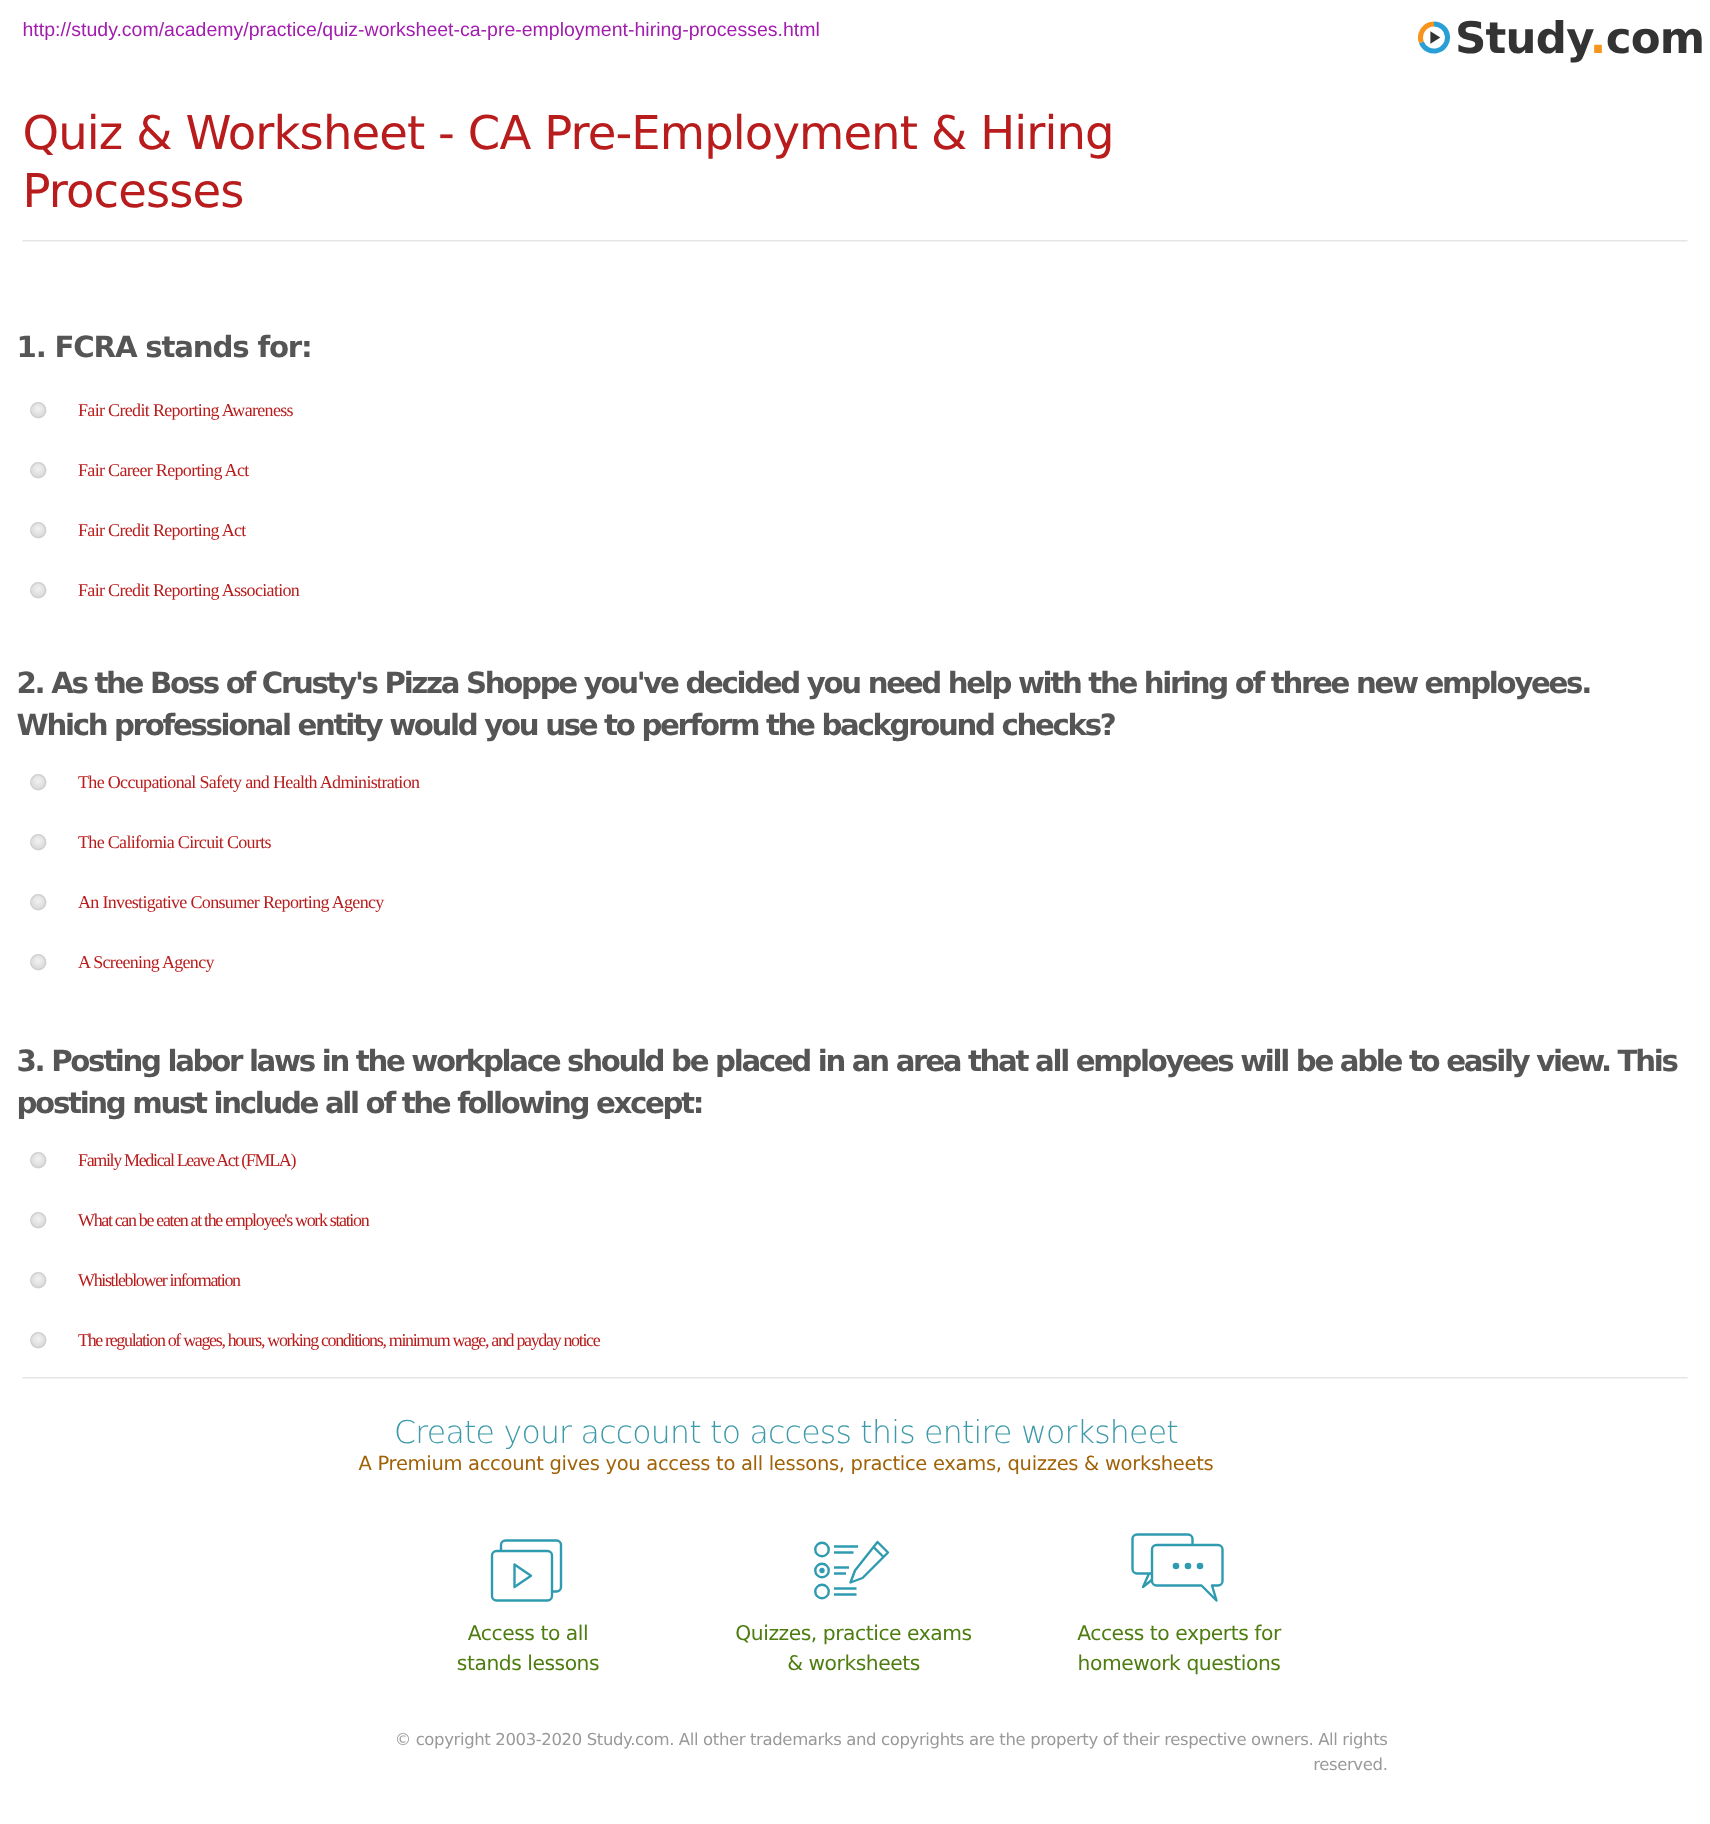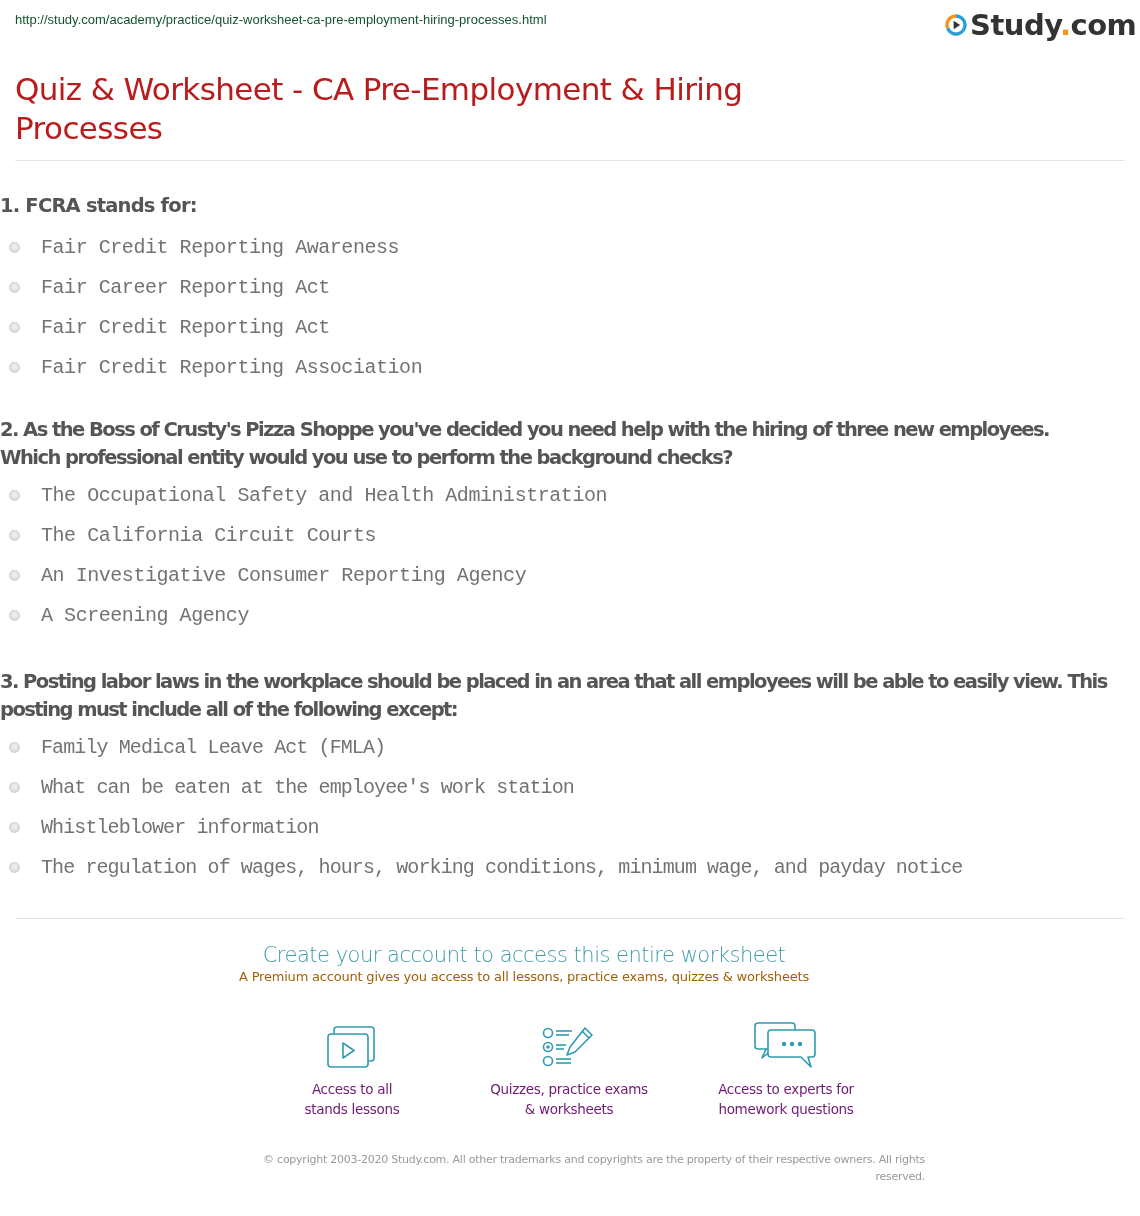--- a/index.html
+++ b/index.html
@@ -8,21 +8,21 @@
       font-family: "Liberation Sans", "DejaVu Sans", sans-serif;
       color: #555555;
       position: relative;
       overflow: hidden;
     }
     .topbar {
       position: absolute; left: 0; top: 0; width: 1140px; height: 50px;
     }
     .url {
       position: absolute; left: 15px; top: 12px;
-      font-size: 13px; color: #14532d;
+      font-size: 13px; color: #a21caf;
       letter-spacing: 0;
     }
     .logo {
       position: absolute; left: 945px; top: 9px;
       display: flex; align-items: center;
       height: 32px;
     }
     .logo-mark {
       width: 22px; height: 22px; position: relative; margin-right: 3px;
     }
@@ -36,41 +36,41 @@
     .title {
       position: absolute; left: 15px; top: 70px; width: 760px;
       font-size: 31px; line-height: 39px; color: #b91c1c;
       font-family: "DejaVu Sans", sans-serif; font-weight: normal;
       letter-spacing: -0.6px;
     }
     .rule {
       position: absolute; left: 15px; width: 1110px; height: 1px; background: #e5e5e5;
     }
     .question {
-      position: absolute; left: 0; width: 1110px;
+      position: absolute; left: 11px; width: 1110px; margin-top: 26px;
     }
     .q-text {
       font-size: 19.5px; line-height: 28px; font-weight: bold; color: #555;
       font-family: "DejaVu Sans", sans-serif;
       letter-spacing: -0.8px;
     }
     .q-text.condensed { letter-spacing: -1.55px; }
     .options { list-style: none; }
     .option {
       display: flex; align-items: center; height: 40px;
     }
     .radio {
       width: 11px; height: 11px; border-radius: 50%;
       background: radial-gradient(circle at 50% 40%, #f2f2f2 0%, #dcdcdc 70%, #cfcfcf 100%);
       border: 1px solid #cfcfcf;
       margin-left: 9px; margin-right: 21px; flex-shrink: 0;
     }
     .opt-label {
-      font-size: 20px; color: #737373;
-      font-family: Liberation Mono, monospace;
+      font-size: 12px; color: #b91c1c;
+      font-family: Liberation Serif, serif;
       letter-spacing: -0.45px;
     }
     .opt-label.condensed { letter-spacing: -0.9px; }
 
     .cta {
       position: absolute; left: 0; top: 942px; width: 1048px; text-align: center;
     }
     .cta-title {
       font-size: 21px; color: #3e9aaa; font-family: "DejaVu Sans", sans-serif;
       font-weight: 300; letter-spacing: -0.5px; line-height: 26px;
@@ -80,21 +80,21 @@
       margin-top: 1px; letter-spacing: -0.2px;
     }
     .features {
       position: absolute; top: 1025px; left: 0; width: 1140px;
     }
     .feature {
       position: absolute; width: 220px; text-align: center;
     }
     .feature svg { display: block; margin: 0 auto; }
     .feature-label {
-      font-size: 13.5px; color: #701a75; line-height: 20px; margin-top: 10px;
+      font-size: 13.5px; color: #4d7c0f; line-height: 20px; margin-top: 10px;
       font-family: "DejaVu Sans", sans-serif; letter-spacing: -0.3px;
     }
     .copyright {
       position: absolute; left: 215px; top: 1151px; width: 710px;
       text-align: right; font-size: 11px; line-height: 17px; color: #999;
       font-family: "DejaVu Sans", sans-serif; letter-spacing: -0.25px;
     }
   </style>
 </head>
 <body>

